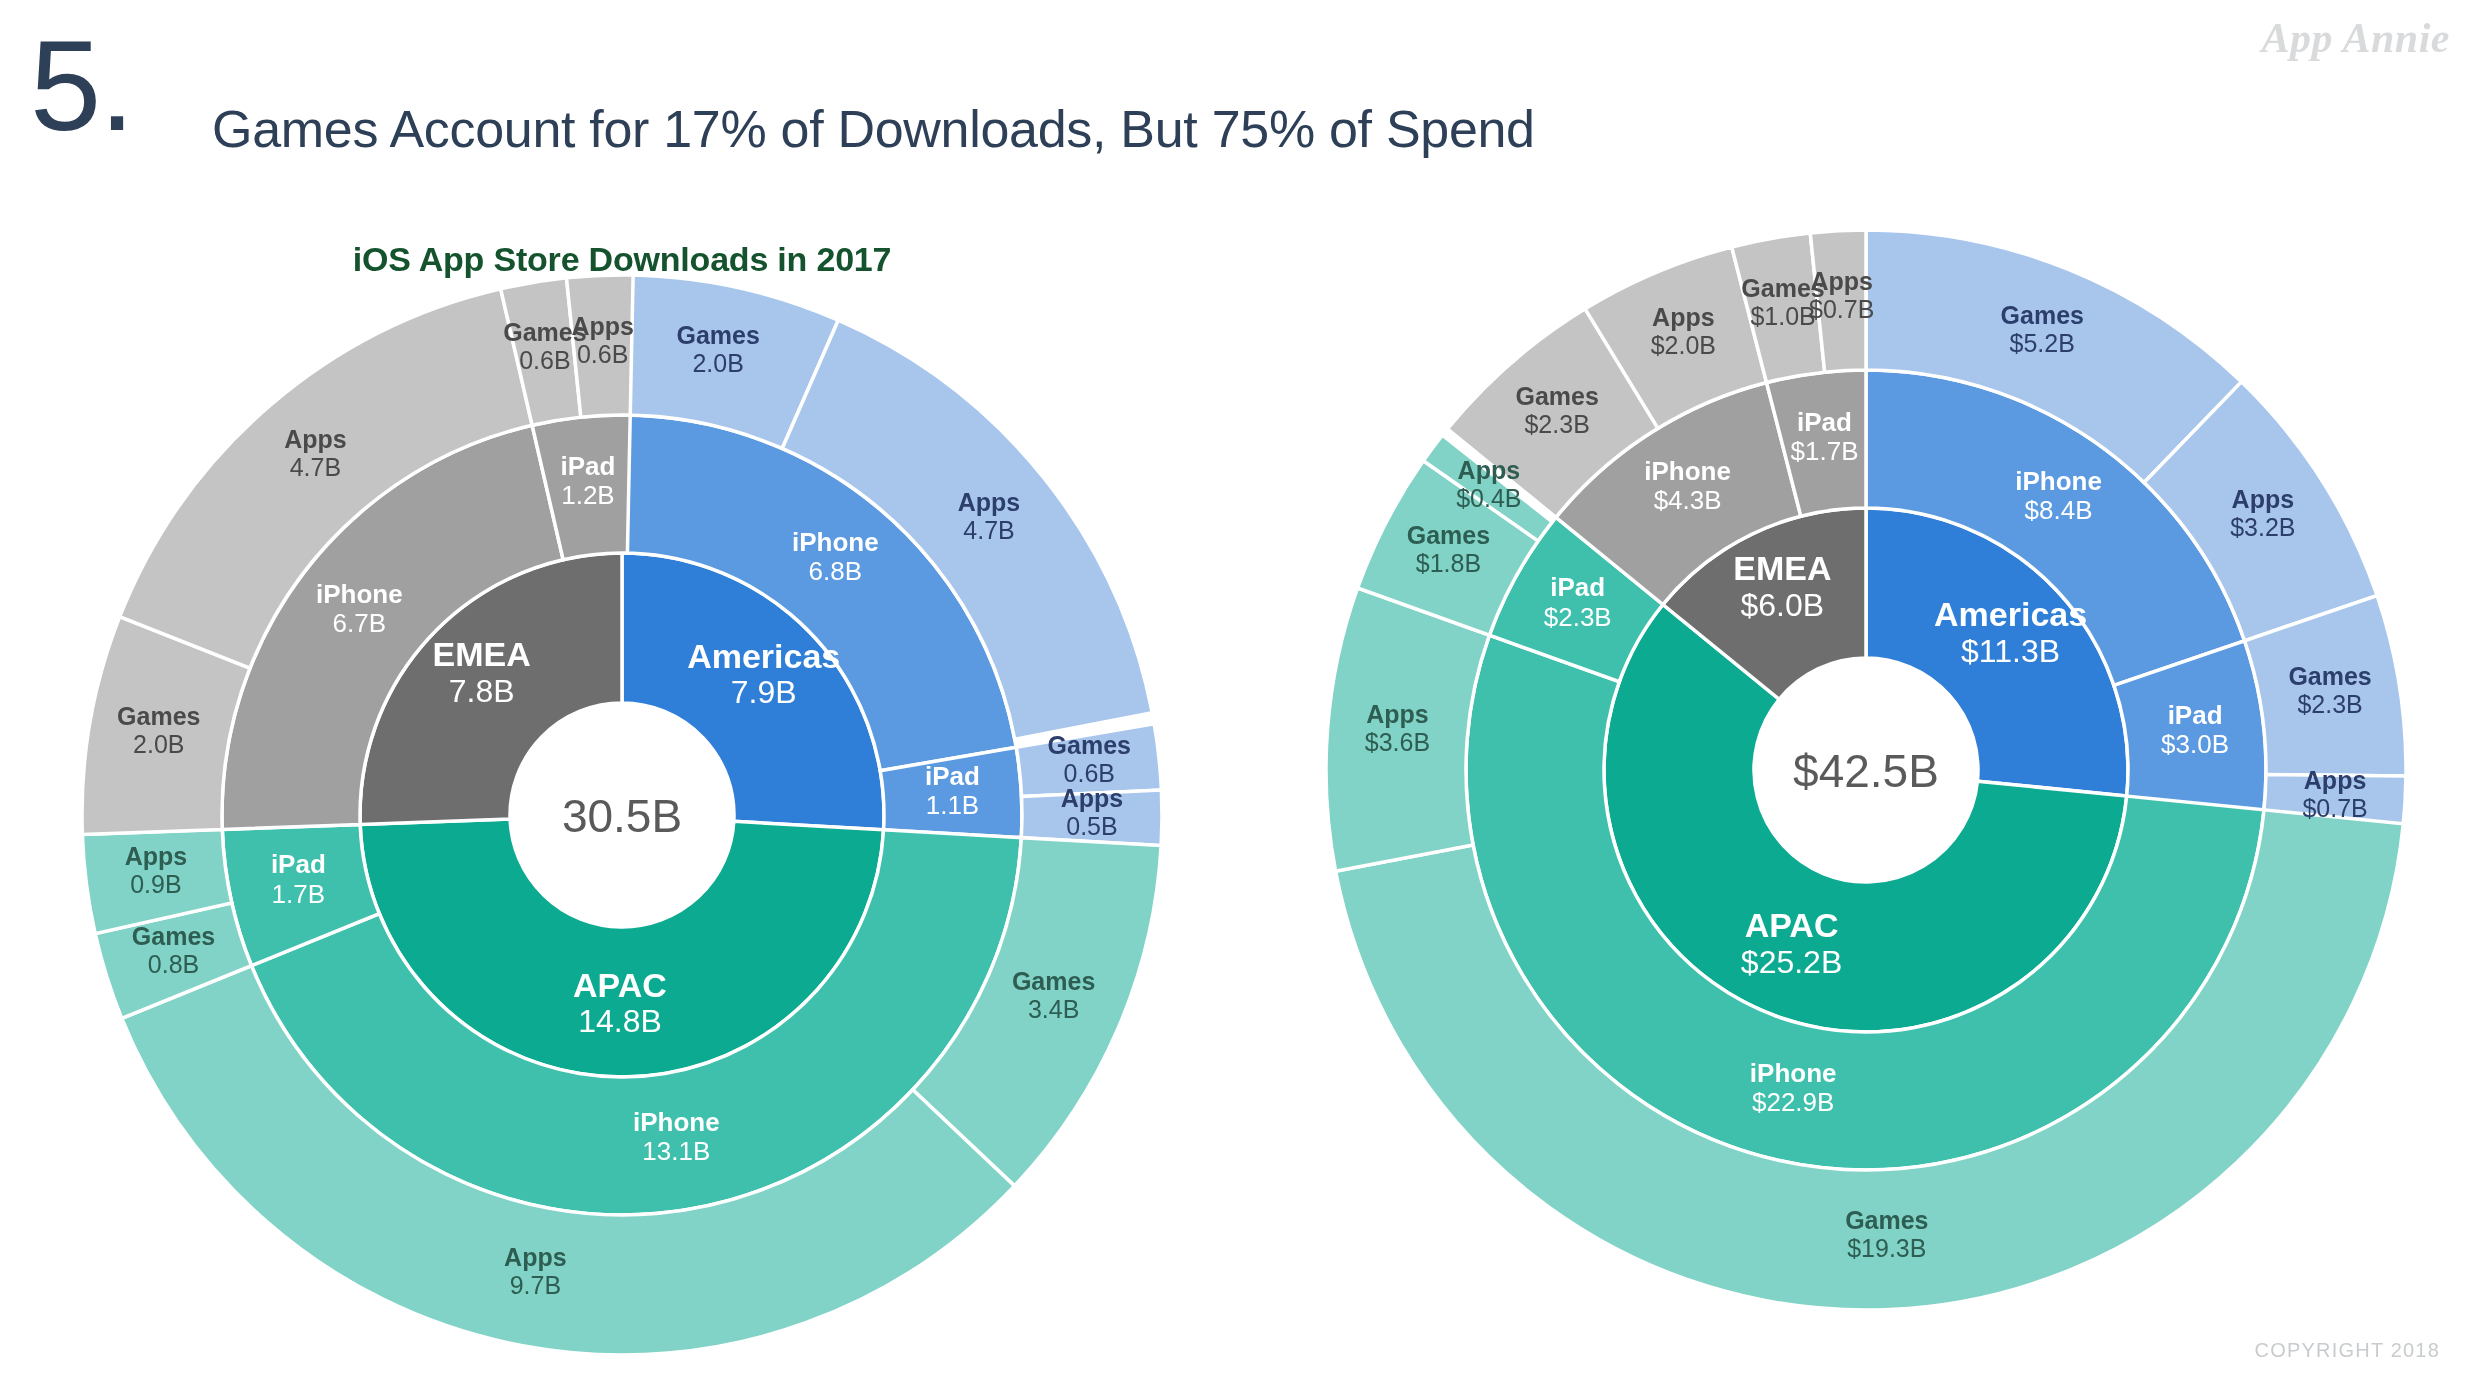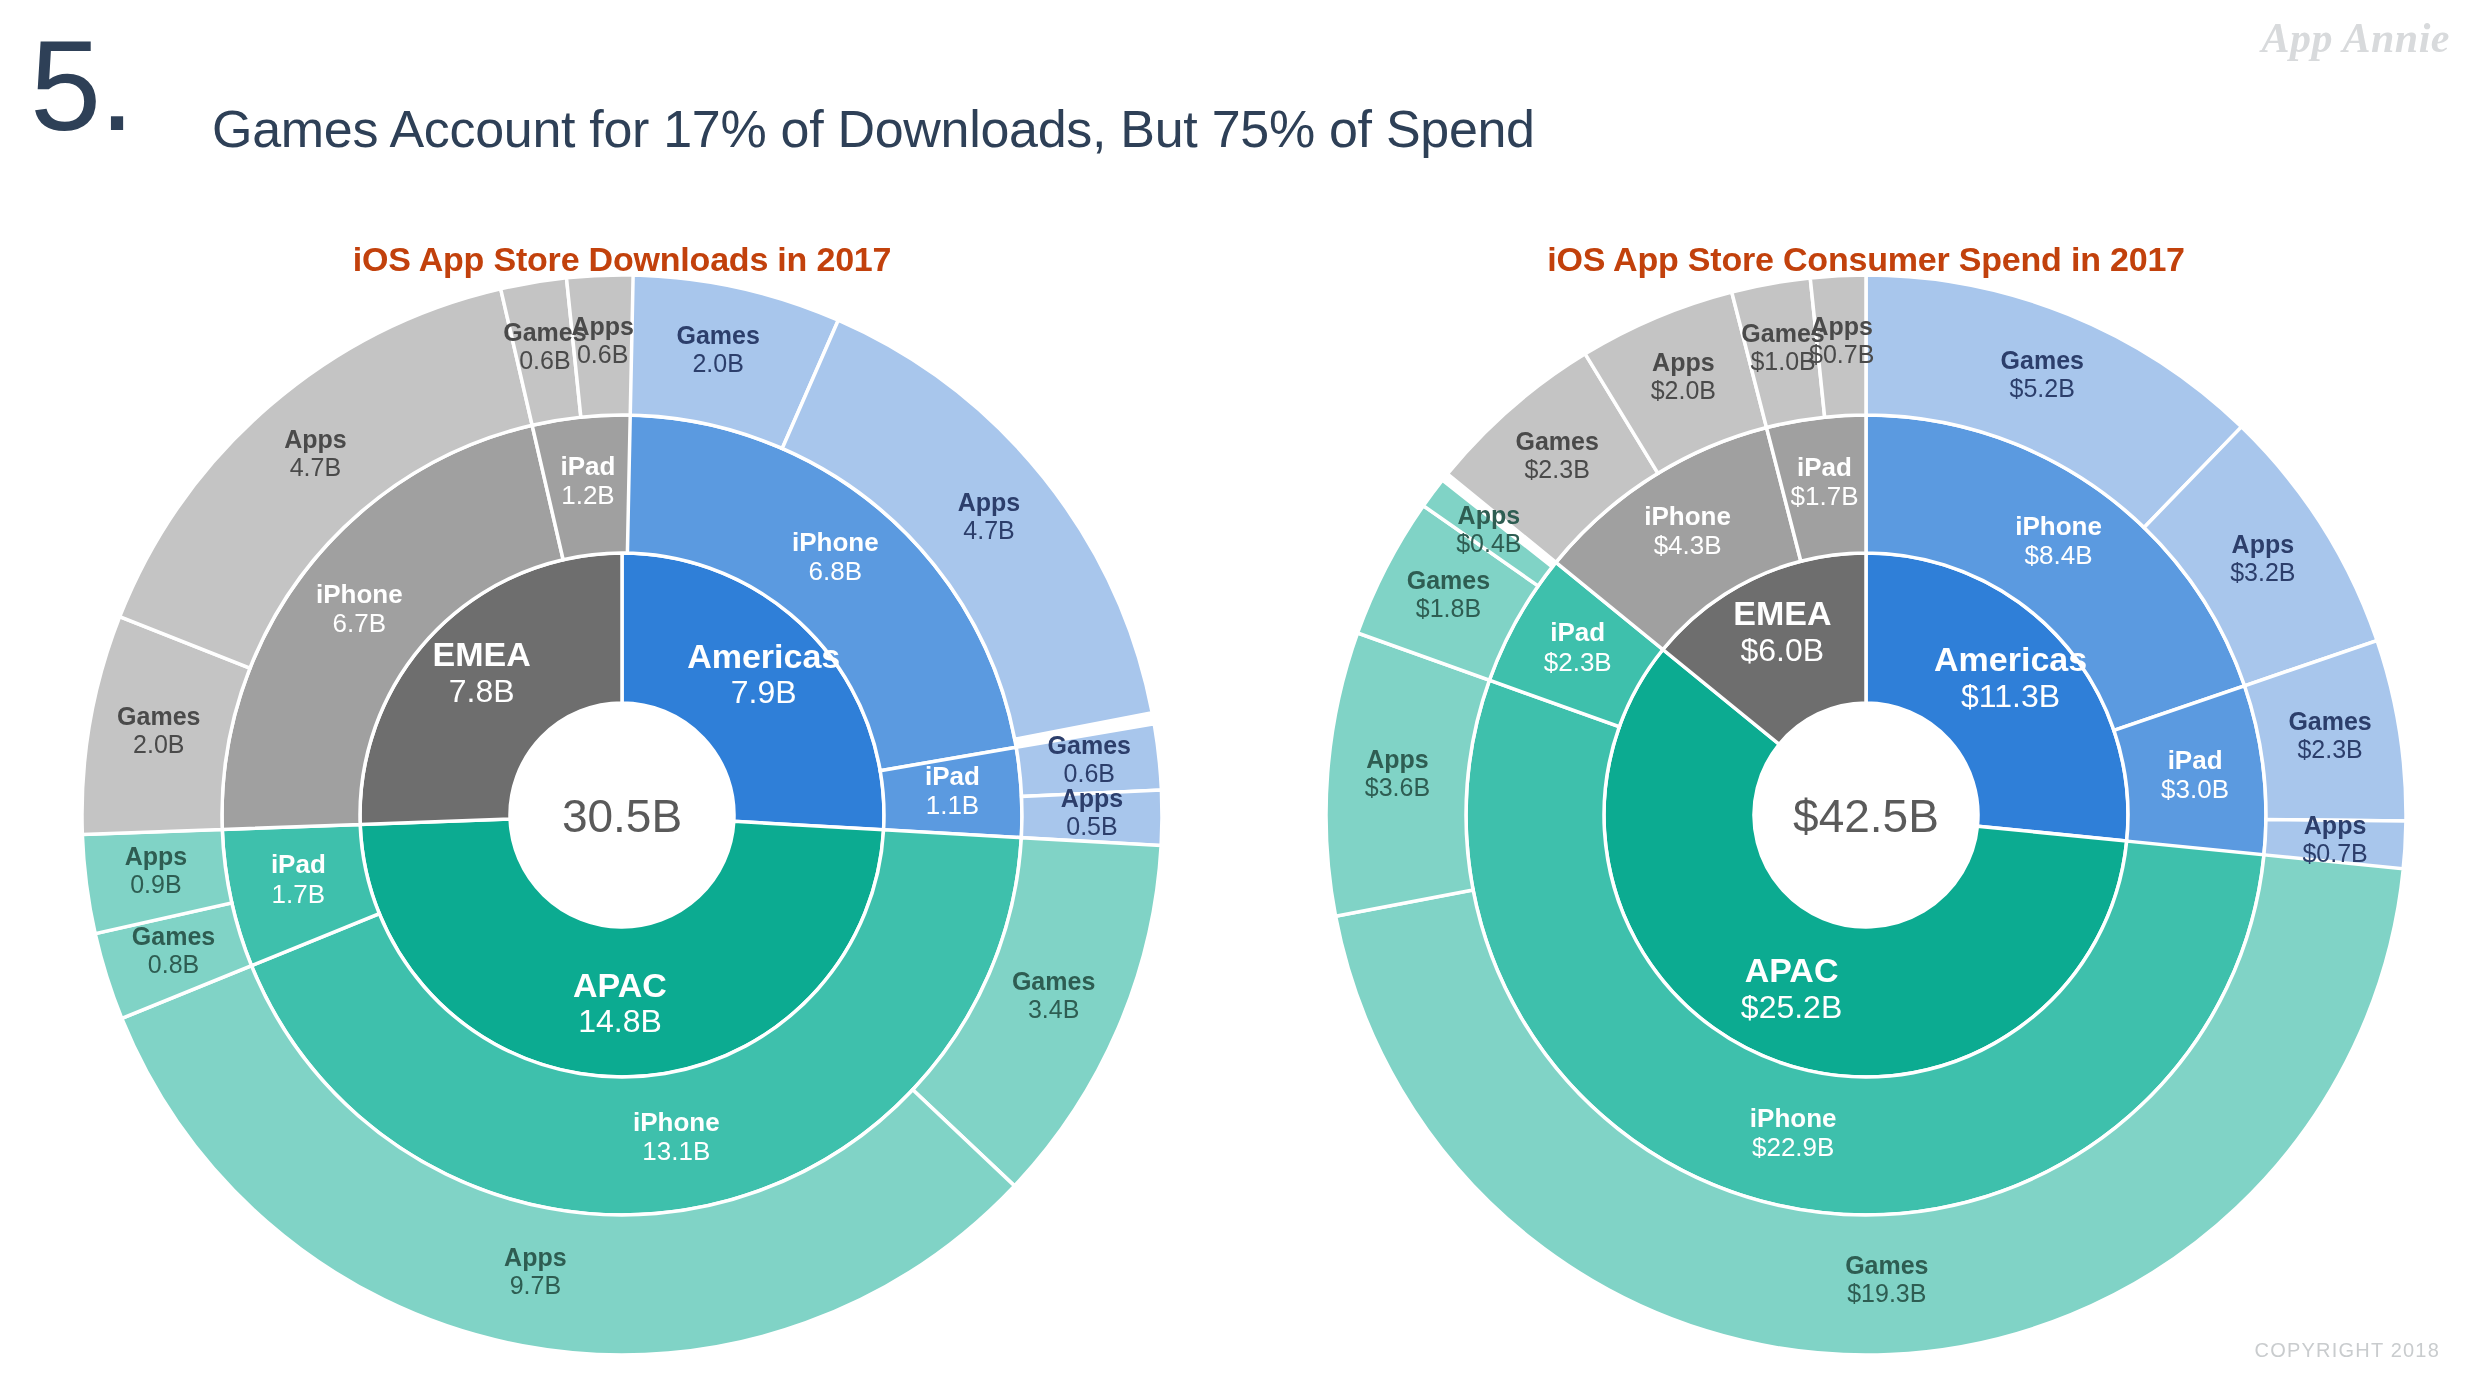--- a/index.html
+++ b/index.html
@@ -29,21 +29,21 @@
   .slide-title{
     position:absolute;left:212px;top:68px;
     font-size:52px;line-height:1;font-weight:400;color:#2e4057;
     letter-spacing:-.3px;white-space:nowrap;
   }
 
   .chart-block{position:absolute;top:240px;}
   .chart-block.left{left:0;width:1244px;}
   .chart-block.right{left:1244px;width:1244px;}
   .chart-title{
-    text-align:center;font-size:34px;font-weight:700;color:#c2410c;
+    text-align:center;font-size:34px;font-weight:700;color:#14532d;
     letter-spacing:-.2px;margin:0 0 6px 0;
   }
   .chart-svg-wrap{display:flex;justify-content:center;}
   svg{display:block;overflow:visible;}
   .wm{
     font-family:"Liberation Serif", serif;font-style:italic;font-weight:700;
     fill:#000;opacity:.045;font-size:150px;
   }
   text{pointer-events:none;}
 </style>
@@ -108,21 +108,20 @@
             <text x="253.38123508363947" y="163.29088585331556" text-anchor="middle" fill="#4a4a4a" font-family="&quot;Liberation Sans&quot;, sans-serif"><tspan x="253.38123508363947" dy="0" font-size="25" font-weight="700">Apps</tspan><tspan x="253.38123508363947" dy="28.000000000000004px" font-size="25" font-weight="400">4.7B</tspan></text>
             <text x="525.9662499475339" y="189.83434117157103" text-anchor="middle" fill="#ffffff" font-family="&quot;Liberation Sans&quot;, sans-serif"><tspan x="525.9662499475339" dy="0" font-size="26" font-weight="700">iPad</tspan><tspan x="525.9662499475339" dy="29.120000000000005px" font-size="26" font-weight="400">1.2B</tspan></text>
             <text x="482.89187581302156" y="55.86831732034801" text-anchor="middle" fill="#4a4a4a" font-family="&quot;Liberation Sans&quot;, sans-serif"><tspan x="482.89187581302156" dy="0" font-size="25" font-weight="700">Games</tspan><tspan x="482.89187581302156" dy="28.000000000000004px" font-size="25" font-weight="400">0.6B</tspan></text>
             <text x="540.6409071137733" y="49.89886550113357" text-anchor="middle" fill="#4a4a4a" font-family="&quot;Liberation Sans&quot;, sans-serif"><tspan x="540.6409071137733" dy="0" font-size="25" font-weight="700">Apps</tspan><tspan x="540.6409071137733" dy="28.000000000000004px" font-size="25" font-weight="400">0.6B</tspan></text>
           </g>
         </svg>
     </div>
   </div>
 
   <div class="chart-block right">
-    <div class="chart-title">iOS App Store Consumer Spend in 2017</div>
     <div class="chart-svg-wrap">
       <svg id="svg-spend" width="1120" height="1060" viewBox="0 0 1120 1060">
           <text x="560" y="585" text-anchor="middle" class="wm">App Annie</text>
           <g>
             <path d="M 560 268 A 262 262 0 0 1 820.6965322765038 556.1020700138097 L 671.4427924235436 541.1581367997965 A 112 112 0 0 0 560 418 Z" fill="#2f7fd8" stroke="#ffffff" stroke-width="3.5"></path>
             <path d="M 560 130 A 400 400 0 0 1 938.5537015635646 400.78276031224107 L 807.9526745241347 445.3627080045179 A 262 262 0 0 0 560 268 Z" fill="#5b9ae0" stroke="#ffffff" stroke-width="3.5"></path>
             <path d="M 560 -10 A 540 540 0 0 1 935.4344343304797 141.8647329616224 L 838.0995809855406 242.49239478638697 A 400 400 0 0 0 560 130 Z" fill="#a8c6ec" stroke="#ffffff" stroke-width="3.5"></path>
             <path d="M 935.4344343304797 141.8647329616224 A 540 540 0 0 1 1071.047497110812 355.55672642152547 L 938.5537015635646 400.78276031224107 A 400 400 0 0 0 838.0995809855406 242.49239478638697 Z" fill="#a8c6ec" stroke="#ffffff" stroke-width="3.5"></path>
             <path d="M 938.5537015635646 400.78276031224107 A 400 400 0 0 1 957.3773512981272 575.7300850128756 L 820.2821651002732 559.9532056834336 A 262 262 0 0 0 807.9526745241347 445.3627080045179 Z" fill="#5b9ae0" stroke="#ffffff" stroke-width="3.5"></path>
             <path d="M 1071.047497110812 355.55672642152547 A 540 540 0 0 1 1099.966805684454 535.9873833122003 L 959.975411618114 534.435098749778 A 400 400 0 0 0 938.5537015635646 400.78276031224107 Z" fill="#a8c6ec" stroke="#ffffff" stroke-width="3.5"></path>

